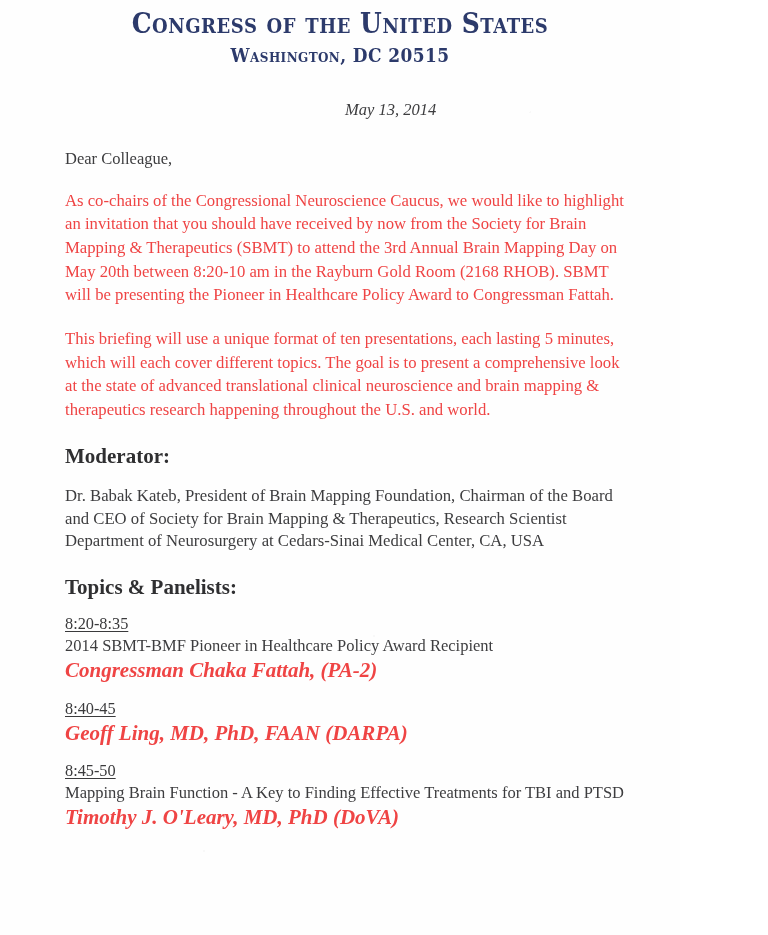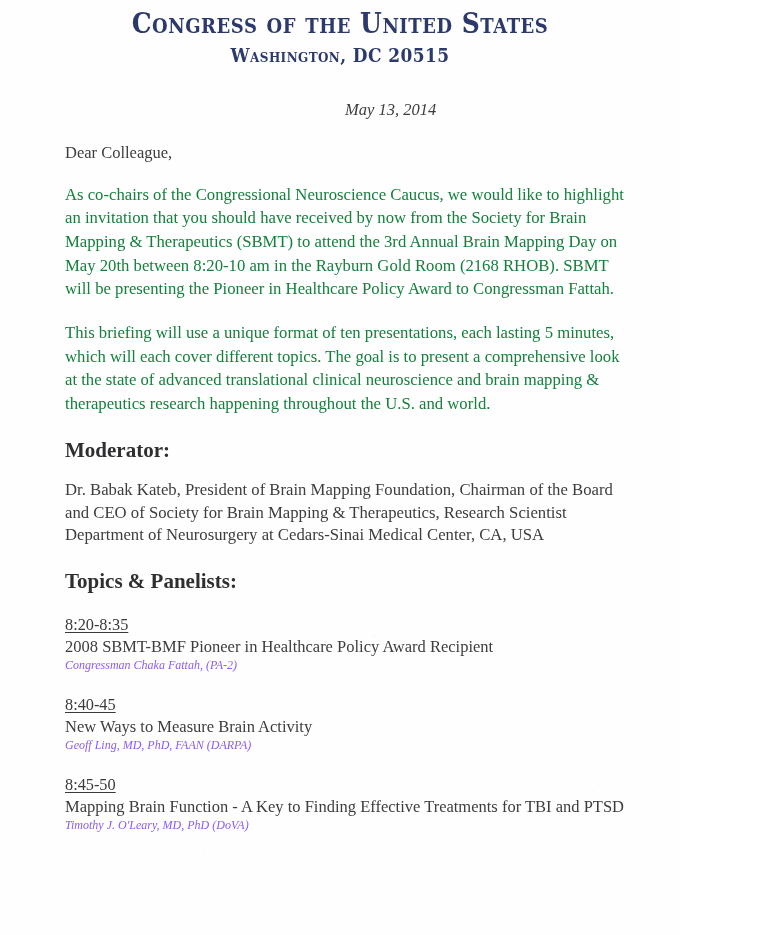--- a/index.html
+++ b/index.html
@@ -62,31 +62,31 @@
 
   .date-line {
     margin-top: 36px;
     margin-left: 280px;
     font-size: 16.5px;
     color: #3d3d3f;
     font-style: italic;
   }
 
   .salutation {
-    margin-top: 23px;
+    margin-top: 29px;
     font-size: 16.5px;
     color: #3d3d3f;
     font-family: Liberation Serif, serif;
   }
 
   p.para {
     margin: 20px 0 0 0;
     font-size: 16.7px;
     line-height: 1.42;
-    color: #15803d;
+    color: #ef4444;
     text-align: left;
   }
 
   h2.section-head {
     margin: 22px 0 0 0;
     font-size: 21px;
     font-weight: 700;
     color: #2f2f31;
   }
 
@@ -95,41 +95,42 @@
     font-size: 16.7px;
     line-height: 1.36;
     color: #3d3d3f;
   }
 
   
   .schedule {
     margin-top: 6px;
   }
   .sched-item {
-    margin-top: 21px;
+    margin-top: 14px;
   }
   .sched-time {
     font-size: 16.3px;
     color: #3a3a3c;
     text-decoration: underline;
     text-underline-offset: 2px;
     display: inline-block;
   }
   .sched-topic {
     font-size: 16.5px;
     color: #3d3d3f;
     line-height: 1.3;
     margin-top: 1px;
   }
   .sched-speaker {
-    font-size: 12px;
+    font-size: 21px;
     font-style: italic;
-    color: #8b5cf6;
+    color: #ef4444;
     line-height: 1.3;
     margin-top: 1px;
+    font-weight: bold;
   }
 
   
   .scan-noise {
     position: absolute;
     inset: 0;
     pointer-events: none;
     opacity: 0.05;
     background:
       radial-gradient(circle at 12% 30%, #999 0 1px, transparent 1px),
@@ -160,27 +161,26 @@
 
     <h2 class="section-head">Moderator:</h2>
     <p class="block-text">Dr. Babak Kateb, President of Brain Mapping Foundation, Chairman of the Board and CEO of Society for Brain Mapping &amp; Therapeutics, Research Scientist Department of Neurosurgery at Cedars-Sinai Medical Center, CA, USA</p>
 
     <h2 class="section-head">Topics &amp; Panelists:</h2>
 
     <div class="schedule">
 
       <div class="sched-item">
         <div class="sched-time">8:20-8:35</div>
-        <div class="sched-topic">2008 SBMT-BMF Pioneer in Healthcare Policy Award Recipient</div>
+        <div class="sched-topic">2014 SBMT-BMF Pioneer in Healthcare Policy Award Recipient</div>
         <div class="sched-speaker">Congressman Chaka Fattah, (PA-2)</div>
       </div>
 
       <div class="sched-item">
         <div class="sched-time">8:40-45</div>
-        <div class="sched-topic">New Ways to Measure Brain Activity</div>
         <div class="sched-speaker">Geoff Ling, MD, PhD, FAAN (DARPA)</div>
       </div>
 
       <div class="sched-item">
         <div class="sched-time">8:45-50</div>
         <div class="sched-topic">Mapping Brain Function - A Key to Finding Effective Treatments for TBI and PTSD</div>
         <div class="sched-speaker">Timothy J. O'Leary, MD, PhD (DoVA)</div>
       </div>
 
     </div>

